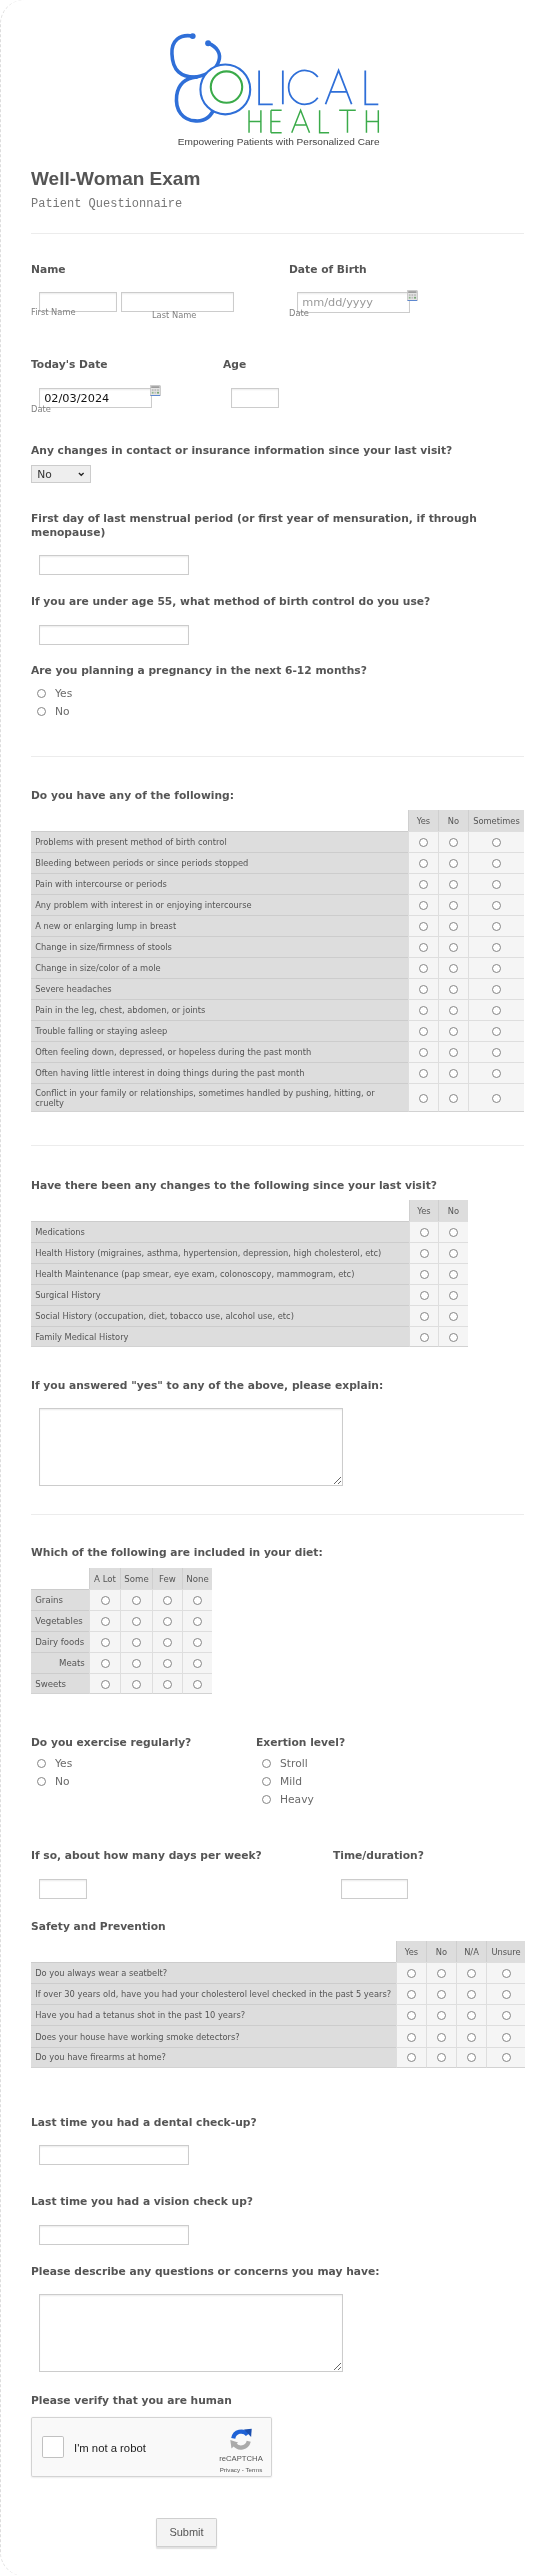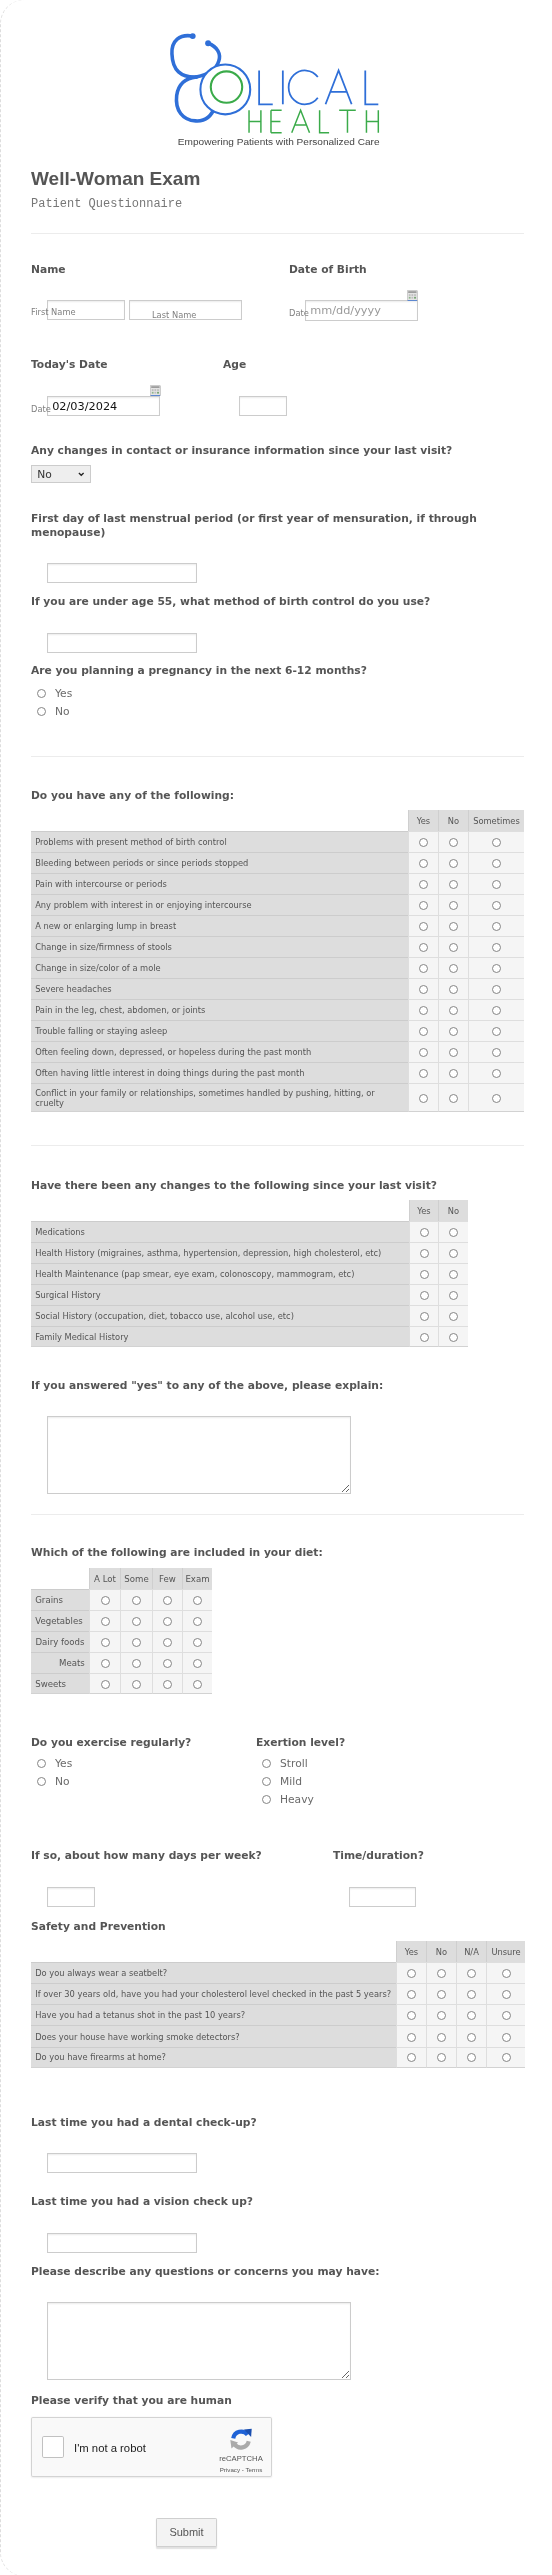--- a/index.html
+++ b/index.html
@@ -10,21 +10,21 @@
   }
   .abs { position:absolute; }
   .title { font-family:"Liberation Sans", sans-serif; font-weight:bold; font-size:19px; line-height:22px; color:#555; margin:0; white-space:nowrap; }
   .subtitle { font-family:Liberation Mono, monospace; font-size:12px; line-height:13.7px; color:#777; white-space:nowrap; }
   .label { font-weight:bold; font-size:10.7px; line-height:13.7px; color:#555; }
   .sublabel { font-size:8.3px; line-height:10px; color:#808080; white-space:nowrap; }
   .divider { left:30px; width:493px; height:1.2px; background:#ececec; }
   .input {
     border:0.6px solid #cccccc; box-shadow: inset 0 1.2px 1.2px rgba(0,0,0,0.07);
     background:#fff; box-sizing:border-box; font:11.3px "DejaVu Sans", sans-serif;
-    color:#333; padding:0 4.2px; outline:none; margin:16px;
+    color:#333; padding:0 4.2px; outline:none; margin:8px;
   }
   .input::placeholder { color:#9a9a9a; }
   textarea.input { resize:both; padding:3.6px; }
   .cal-icon { width:10.7px; height:11.3px; }
   .select-wrap { width:60px; height:18px; border:0.6px solid #cccccc; background:#eeeeee; box-sizing:border-box; }
   .select-wrap select {
     -webkit-appearance:none; appearance:none; border:none; background:transparent;
     width:100%; height:100%; font:10.7px "DejaVu Sans", sans-serif; color:#333;
     padding:0 0 0 5.3px; margin:0; outline:none;
   }
@@ -343,40 +343,40 @@
         <col style="width:32px">
         <col style="width:30px">
         <col style="width:30px">
       </colgroup>
     <thead>
       <tr>
         <th class="corner"></th>
         <th>A Lot</th>
         <th>Some</th>
         <th>Few</th>
-        <th>Exam</th>
+        <th>None</th>
       </tr>
     </thead>
     <tbody>
       <tr>
           <td class="row-label" style="white-space:nowrap;">Grains</td>
           <td class="cell"><span class="radio"></span></td>
           <td class="cell"><span class="radio"></span></td>
           <td class="cell"><span class="radio"></span></td>
           <td class="cell"><span class="radio"></span></td>
         </tr>
       <tr>
           <td class="row-label" style="white-space:nowrap;">Vegetables</td>
           <td class="cell"><span class="radio"></span></td>
           <td class="cell"><span class="radio"></span></td>
           <td class="cell"><span class="radio"></span></td>
           <td class="cell"><span class="radio"></span></td>
         </tr>
       <tr>
-          <td class="row-label" style="white-space:nowrap;text-align:center;">Dairy foods</td>
+          <td class="row-label" style="white-space:nowrap;">Dairy foods</td>
           <td class="cell"><span class="radio"></span></td>
           <td class="cell"><span class="radio"></span></td>
           <td class="cell"><span class="radio"></span></td>
           <td class="cell"><span class="radio"></span></td>
         </tr>
       <tr>
           <td class="row-label" style="white-space:nowrap;padding-left:28px;">Meats</td>
           <td class="cell"><span class="radio"></span></td>
           <td class="cell"><span class="radio"></span></td>
           <td class="cell"><span class="radio"></span></td>

